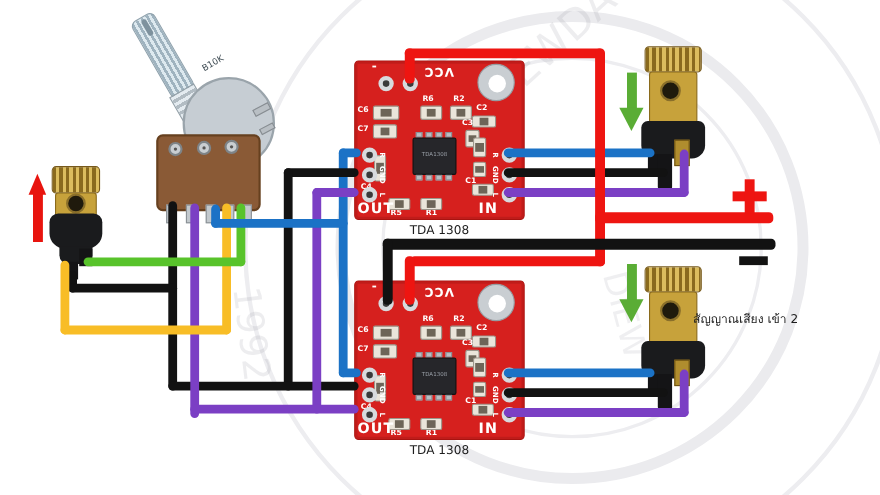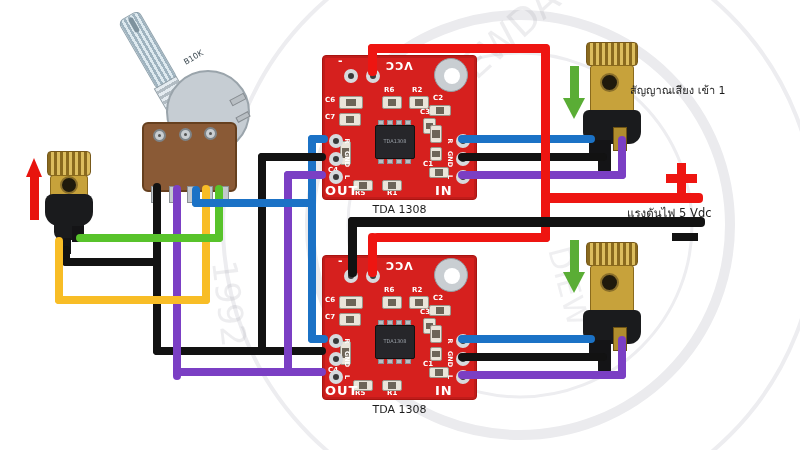--- a/index.html
+++ b/index.html
@@ -229,31 +229,31 @@
     <div class="pad" style="left:133px;top:114px;"></div>
     <span class="plab" style="left:118px;top:79px;">R</span>
     <span class="plab" style="left:118px;top:97px;">GND</span>
     <span class="plab" style="left:118px;top:115px;">L</span>
     <span class="bigl" style="left:112px;top:128px;">IN</span>
   </div>
   <div class="cap" style="left:322px;top:403px;">TDA 1308</div>
 
   <div class="ar-shaft" style="left:570px;top:66px;width:9px;height:34px;background:var(--arrow-green);"></div>
   <div class="ar-head" style="left:563px;top:98px;border-left:11px solid transparent;border-right:11px solid transparent;border-top:21px solid var(--arrow-green);"></div>
-  <span class="thai" style="left:630px;top:81px;">สัญญาณเสียง เข้า 1</span>
   <div class="knurl-gold" style="left:586px;top:42px;width:52px;height:24px;"></div>
   <div class="goldbody" style="left:590px;top:65px;width:44px;height:48px;"></div>
   <div class="gold-hole" style="left:600px;top:73px;width:19px;height:19px;"></div>
   <div class="plastic" style="left:583px;top:110px;width:58px;height:34px;border-radius:6px 6px 12px 12px;"></div>
   <div class="brass" style="left:613px;top:127px;width:14px;height:24px;"></div>
   <div class="lug" style="left:589px;top:140px;width:10px;height:16px;"></div>
   <div class="lug" style="left:598px;top:140px;width:13px;height:34px;border-radius:0 0 4px 4px;"></div>
 
   <div class="ar-shaft" style="left:570px;top:240px;width:9px;height:34px;background:var(--arrow-green);"></div>
   <div class="ar-head" style="left:563px;top:272px;border-left:11px solid transparent;border-right:11px solid transparent;border-top:21px solid var(--arrow-green);"></div>
+  <span class="thai" style="left:630px;top:281px;">สัญญาณเสียง เข้า 2</span>
   <div class="knurl-gold" style="left:586px;top:242px;width:52px;height:24px;"></div>
   <div class="goldbody" style="left:590px;top:265px;width:44px;height:48px;"></div>
   <div class="gold-hole" style="left:600px;top:273px;width:19px;height:19px;"></div>
   <div class="plastic" style="left:583px;top:310px;width:58px;height:34px;border-radius:6px 6px 12px 12px;"></div>
   <div class="brass" style="left:613px;top:327px;width:14px;height:24px;"></div>
   <div class="lug" style="left:589px;top:340px;width:10px;height:16px;"></div>
   <div class="lug" style="left:598px;top:340px;width:13px;height:34px;border-radius:0 0 4px 4px;"></div>
 
   <div class="wire w-blue" style="left:308px;top:135px;width:8px;height:208px;"></div>
   <div class="wire w-blue" style="left:308px;top:135px;width:20px;height:8px;"></div>
@@ -303,15 +303,14 @@
 
   <div class="sym">
     <div class="abs" style="left:666px;top:174px;width:31px;height:9px;background:var(--wire-red);"></div>
     <div class="abs" style="left:677px;top:163px;width:9px;height:31px;background:var(--wire-red);"></div>
     <span class="hidden-txt">+</span>
   </div>
   <div class="sym">
     <div class="abs" style="left:672px;top:233px;width:26px;height:8px;background:#121212;"></div>
     <span class="hidden-txt">−</span>
   </div>
-  <span class="thai" style="left:627px;top:204px;font-size:11.5px;">แรงดันไฟ 5 Vdc</span>
 
 </div>
 
 </body></html>

